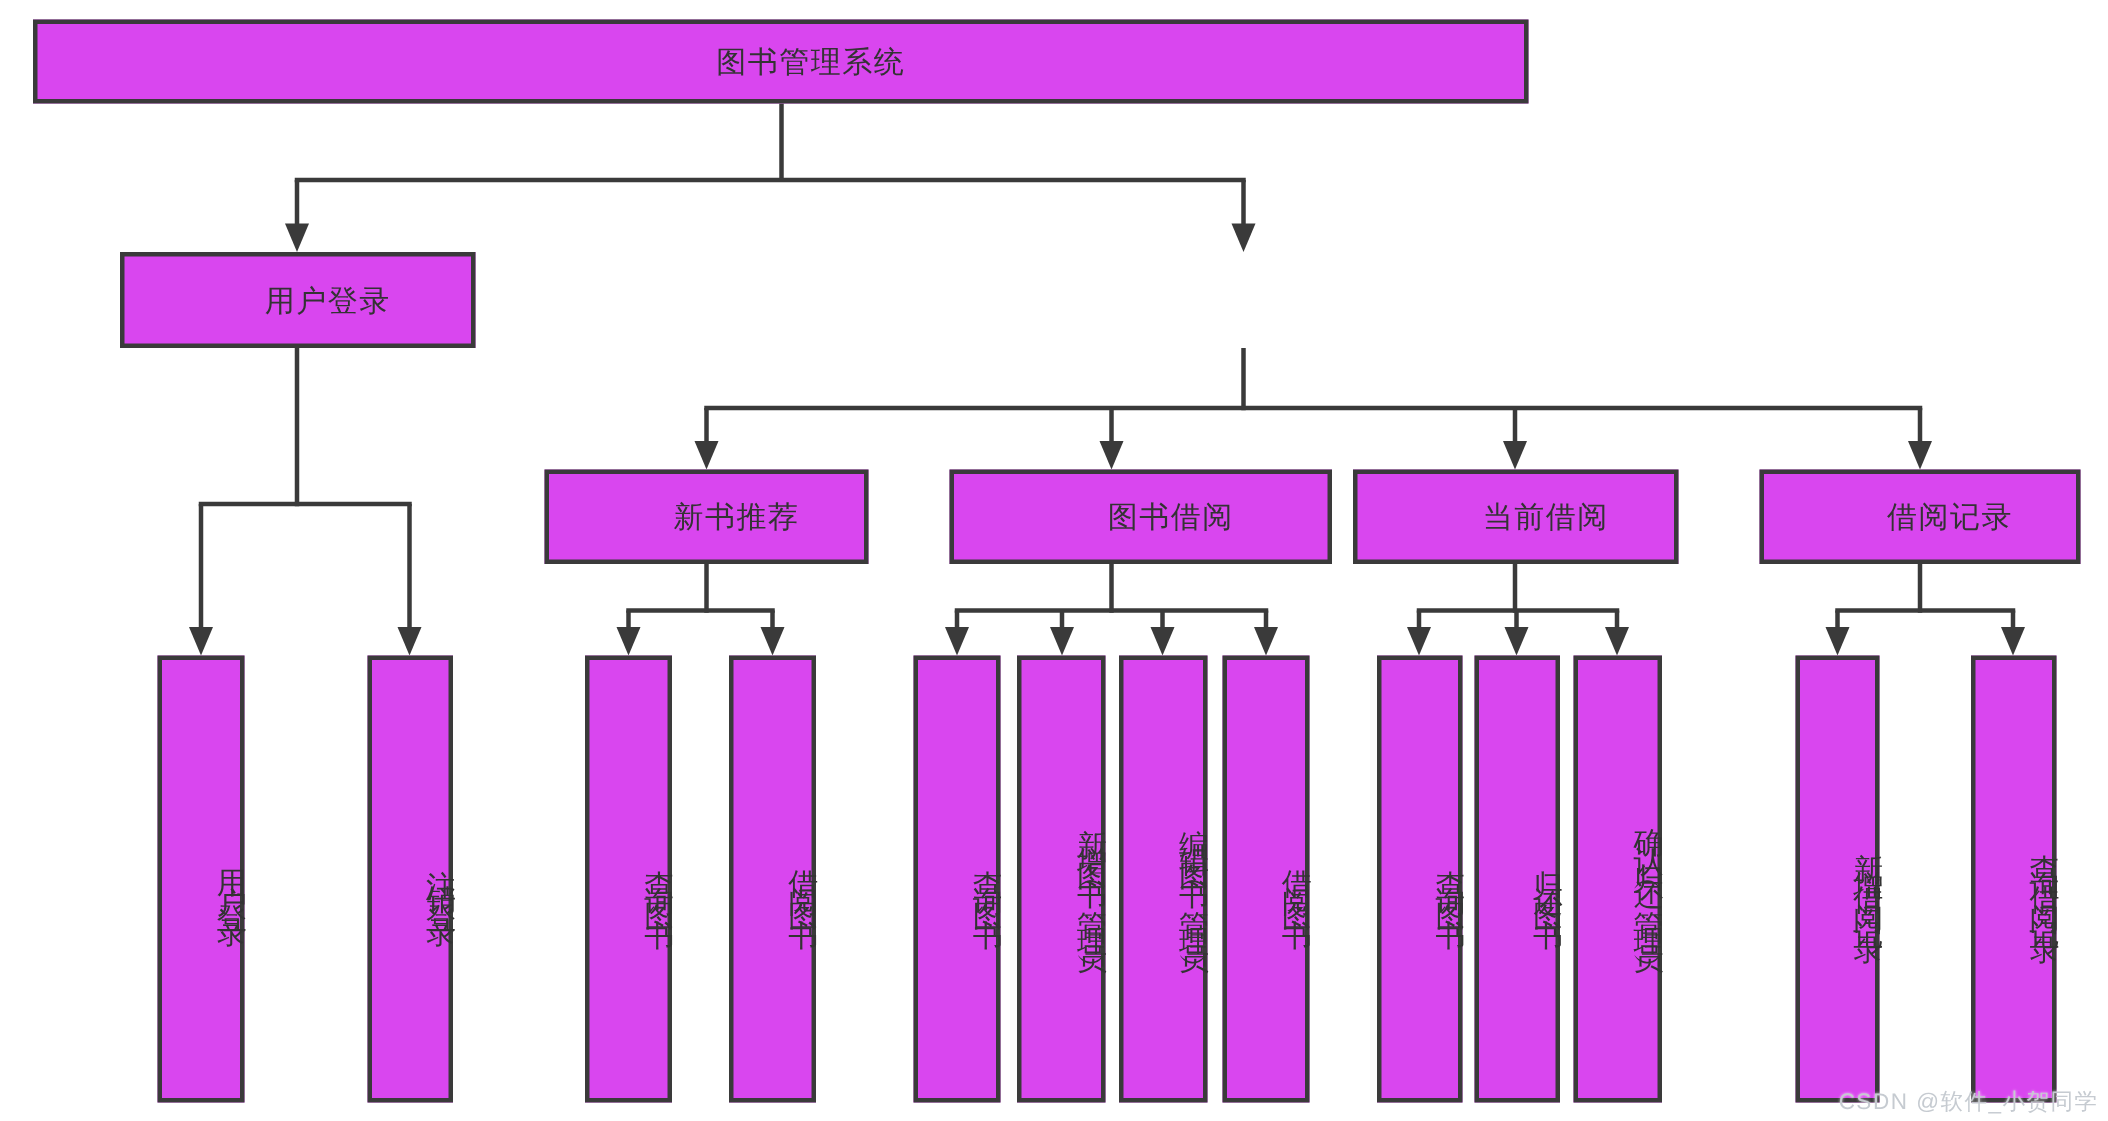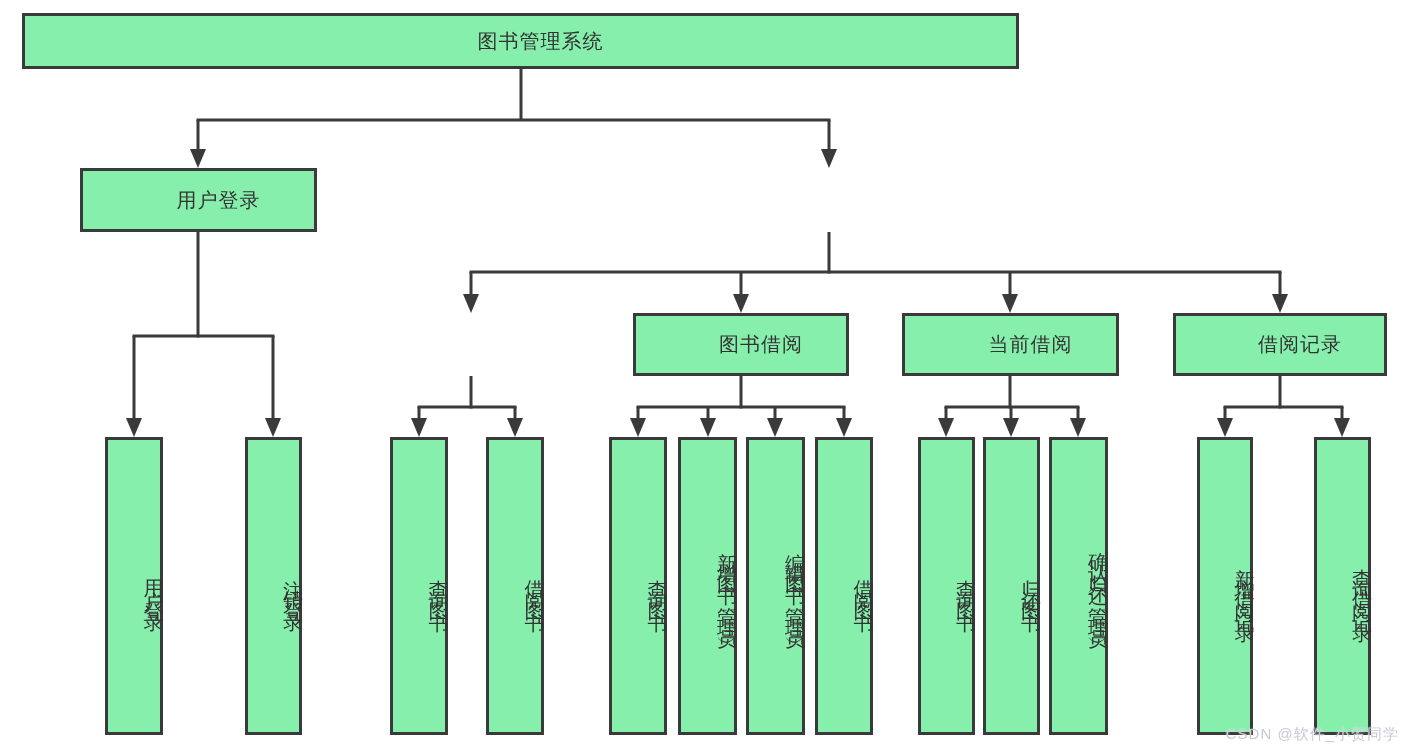--- a/index.html
+++ b/index.html
@@ -15,21 +15,21 @@
   .wires {
     position: absolute;
     left: 0; top: 0;
     width: 1405px; height: 747px;
     pointer-events: none;
   }
   .node {
     position: absolute;
     box-sizing: border-box;
     border: 3px solid #3a3a3a;
-    background: #86efac;
+    background: #d946ef;
     display: flex;
     align-items: center;
     justify-content: center;
     font-size: 20px;
     letter-spacing: 1px;
     color: #333333;
     white-space: nowrap;
     padding-left: 40px;
   }
   .leaf {
@@ -40,21 +40,21 @@
     line-height: 1;
     font-size: 20px;
   }
   
   #root      { left: 22px;  top: 13px;  width: 997px; height: 56px; }
   
   #b-user    { left: 80px;  top: 168px; width: 237px; height: 64px; }
   #b-book    { left: 712px; top: 168px; width: 235px; height: 64px; }
   
   #s-new     { left: 363px;  top: 313px; width: 216px; height: 63px; }
-  #s-borrow  { left: 633px;  top: 313px; width: 216px; height: 63px; }
+  #s-borrow  { left: 633px;  top: 313px; width: 255px; height: 63px; }
   #s-current { left: 902px;  top: 313px; width: 217px; height: 63px; }
   #s-records { left: 1173px; top: 313px; width: 214px; height: 63px; }
   
   .leaf { top: 437px; height: 298px; }
   #l-1a { left: 105px;  width: 58px; }
   #l-1b { left: 245px;  width: 57px; }
   #l-2a { left: 390px;  width: 58px; }
   #l-2b { left: 486px;  width: 58px; }
   #l-3a { left: 609px;  width: 58px; }
   #l-3b { left: 678px;  width: 59px; }
@@ -144,20 +144,21 @@
       <polygon points="1070,418 1086,418 1078,437"></polygon>
       <polygon points="1217,418 1233,418 1225,437"></polygon>
       <polygon points="1334,418 1350,418 1342,437"></polygon>
     </g>
   </svg>
 
   <div id="root" class="node">图书管理系统</div>
 
   <div id="b-user" class="node">用户登录</div>
 
+  <div id="s-new" class="node">新书推荐</div>
   <div id="s-borrow" class="node">图书借阅</div>
   <div id="s-records" class="node">借阅记录</div>
   <div id="s-current" class="node">当前借阅</div>
 
   <div id="l-1a" class="node leaf">用户登录</div>
   <div id="l-1b" class="node leaf">注销登录</div>
 
   <div id="l-2a" class="node leaf">查询图书</div>
   <div id="l-2b" class="node leaf">借阅图书</div>
 

